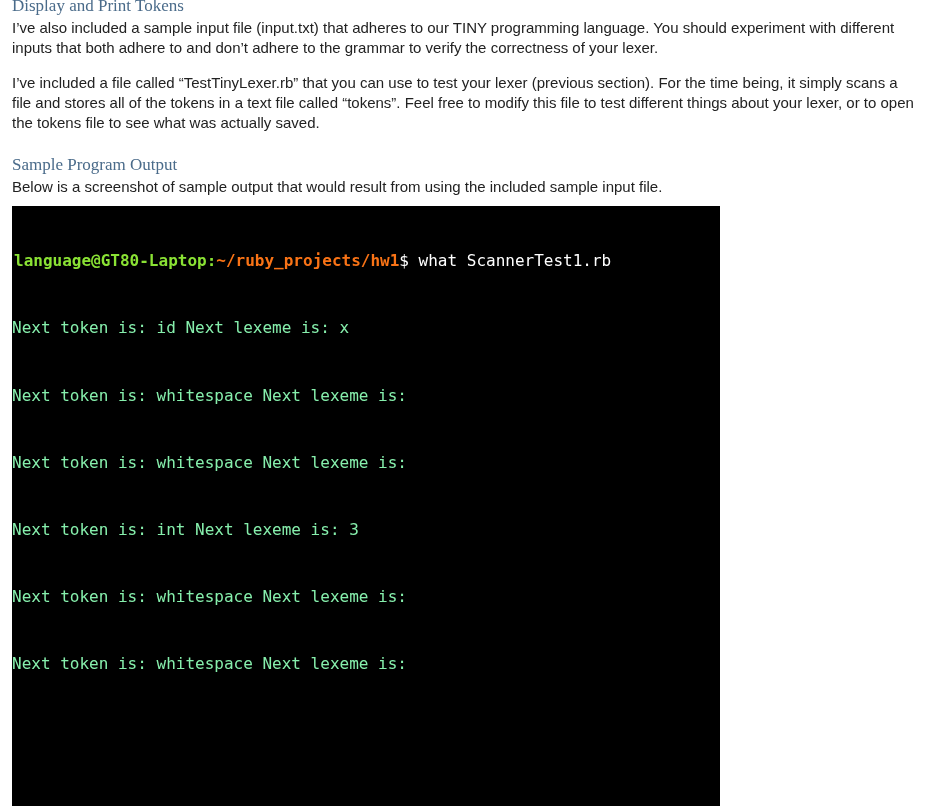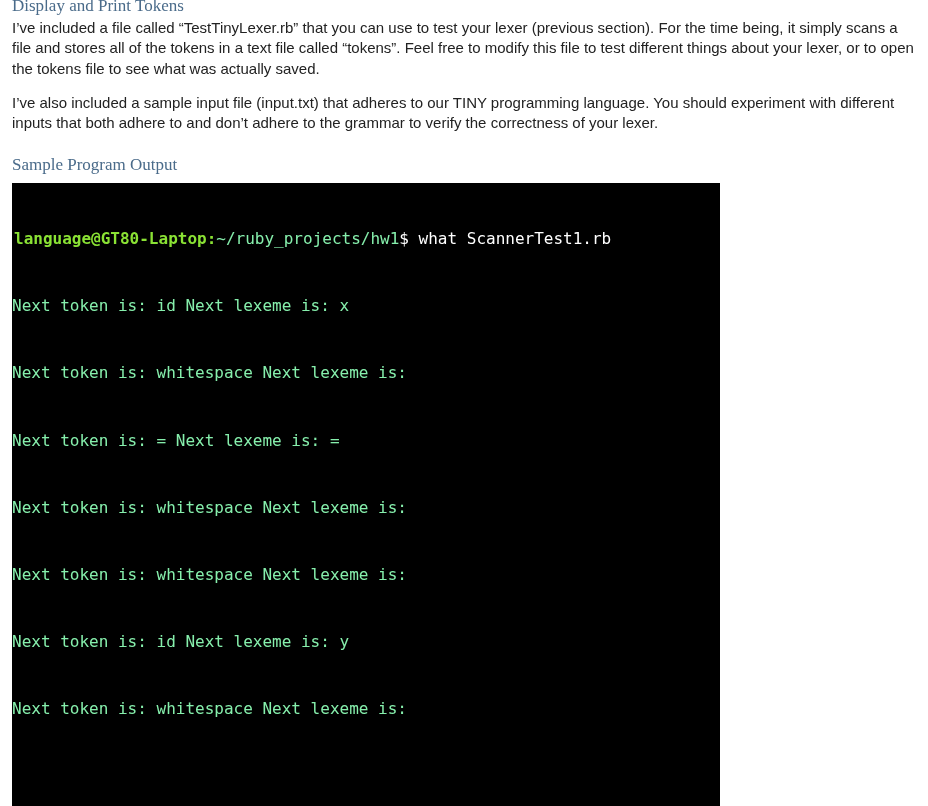--- a/index.html
+++ b/index.html
@@ -46,51 +46,51 @@
       width: 708px;
     }
     .prompt-line {
       padding: 0px 2px 0 2px;
     }
     .prompt-user {
       color: #8ae234;
       font-weight: bold;
     }
     .prompt-path {
-      color: #86efac;
-      font-weight: normal;
+      color: #f97316;
+      font-weight: bold;
     }
     .prompt-cmd {
       color: #fff;
     }
     .out-line {
       color: #86efac;
       padding: 0 ;
     }
   </style>
 </head>
 <body>
 
 <div>
   <div class="heading cut-top">Display and Print Tokens</div>
+  <p class="para">I’ve also included a sample input file (input.txt) that adheres to our TINY programming language. You should experiment with different inputs that both adhere to and don’t adhere to the grammar to verify the correctness of your lexer.</p>
   <p class="para">I’ve included a file called “TestTinyLexer.rb” that you can use to test your lexer (previous section). For the time being, it simply scans a file and stores all of the tokens in a text file called “tokens”. Feel free to modify this file to test different things about your lexer, or to open the tokens file to see what was actually saved.</p>
-  <p class="para">I’ve also included a sample input file (input.txt) that adheres to our TINY programming language. You should experiment with different inputs that both adhere to and don’t adhere to the grammar to verify the correctness of your lexer.</p>
 </div>
 
 <div class="section-gap">
   <div class="heading">Sample Program Output</div>
+  <p class="para" style="margin-bottom:4px;">Below is a screenshot of sample output that would result from using the included sample input file.</p>
 
   <div class="terminal">
     <div class="prompt-line"><span class="prompt-user">language@GT80-Laptop</span><span class="prompt-user">:</span><span class="prompt-path">~/ruby_projects/hw1</span><span class="prompt-cmd">$ </span><span class="prompt-cmd">what ScannerTest1.rb</span></div>
     <div class="out-line">Next token is: id Next lexeme is: x</div>
     <div class="out-line">Next token is: whitespace Next lexeme is:  </div>
-    <div class="out-line">Next token is: = Next lexeme is: =</div>
     <div class="out-line">Next token is: whitespace Next lexeme is:  </div>
+    <div class="out-line">Next token is: int Next lexeme is: 3</div>
     <div class="out-line">Next token is: whitespace Next lexeme is:  </div>
-    <div class="out-line">Next token is: id Next lexeme is: y</div>
     <div class="out-line">Next token is: whitespace Next lexeme is:  </div>
     
     
     
     
     
     
     
     
     

